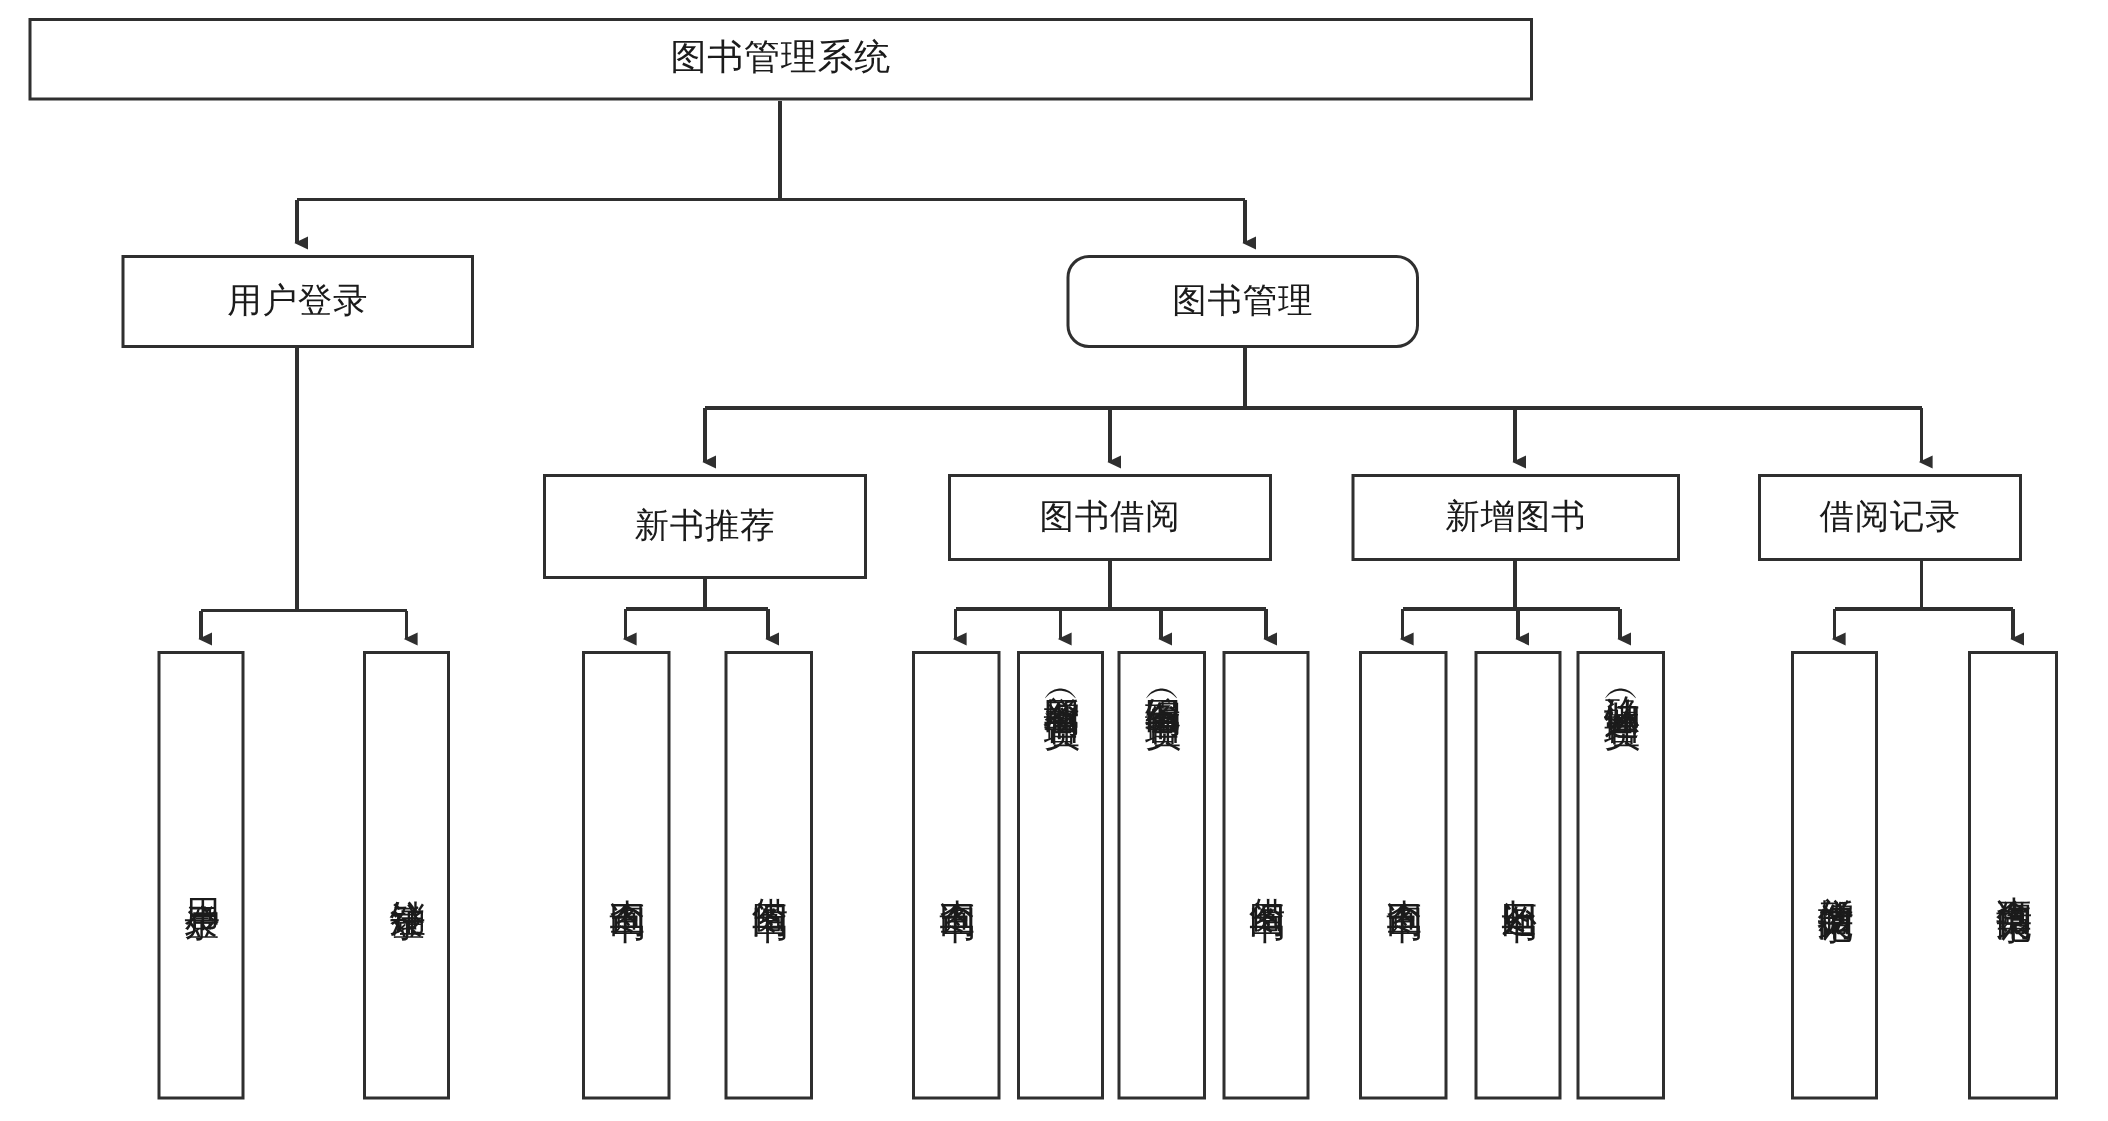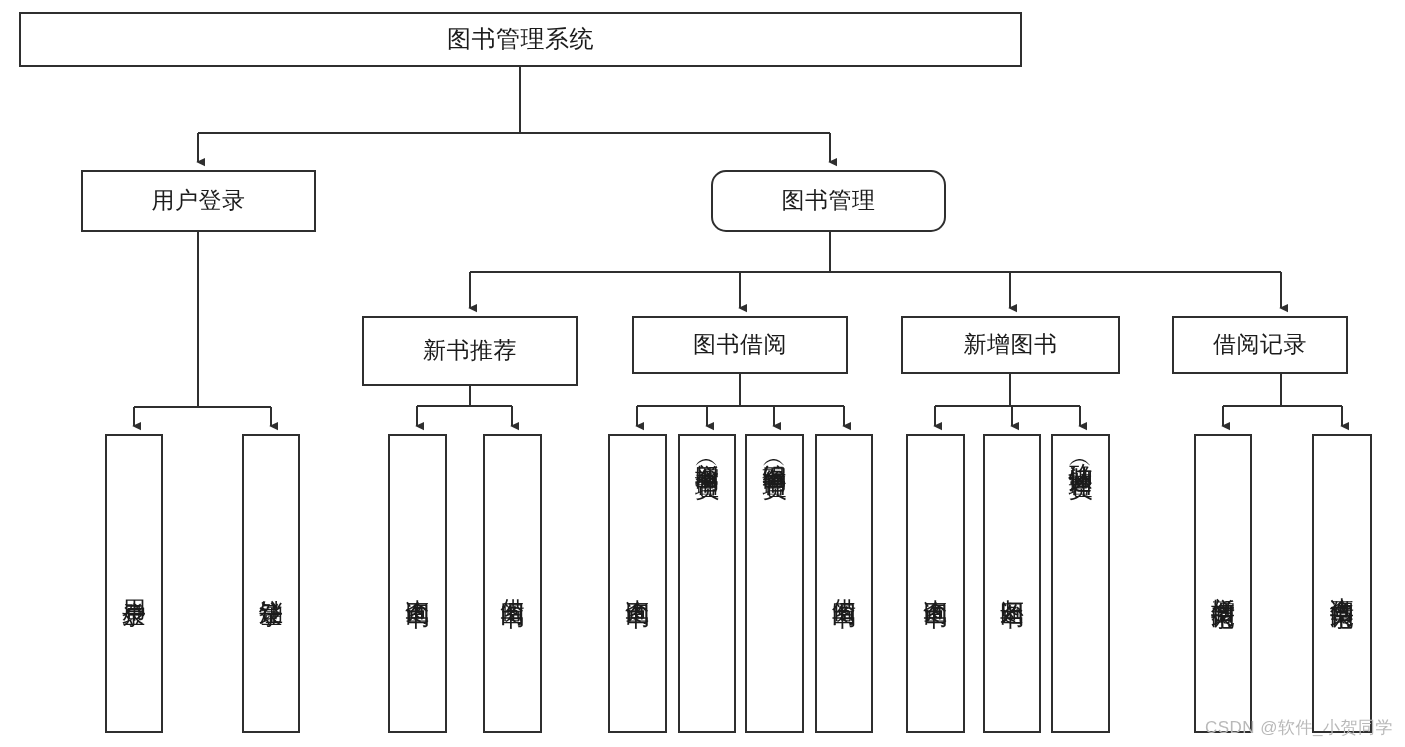--- a/index.html
+++ b/index.html
@@ -196,14 +196,13 @@
     <span class="label">确认归还（管理员）</span>
   </div>
 
   <div class="node leaf center" style="left:1194px; top:434px; width:58px; height:299px;">
     <span class="label">新增借阅记录</span>
   </div>
   <div class="node leaf center" style="left:1312px; top:434px; width:60px; height:299px;">
     <span class="label">查询借阅记录</span>
   </div>
 
-  <div class="watermark">CSDN @软件_小贺同学</div>
 </div>
 
 </body></html>

